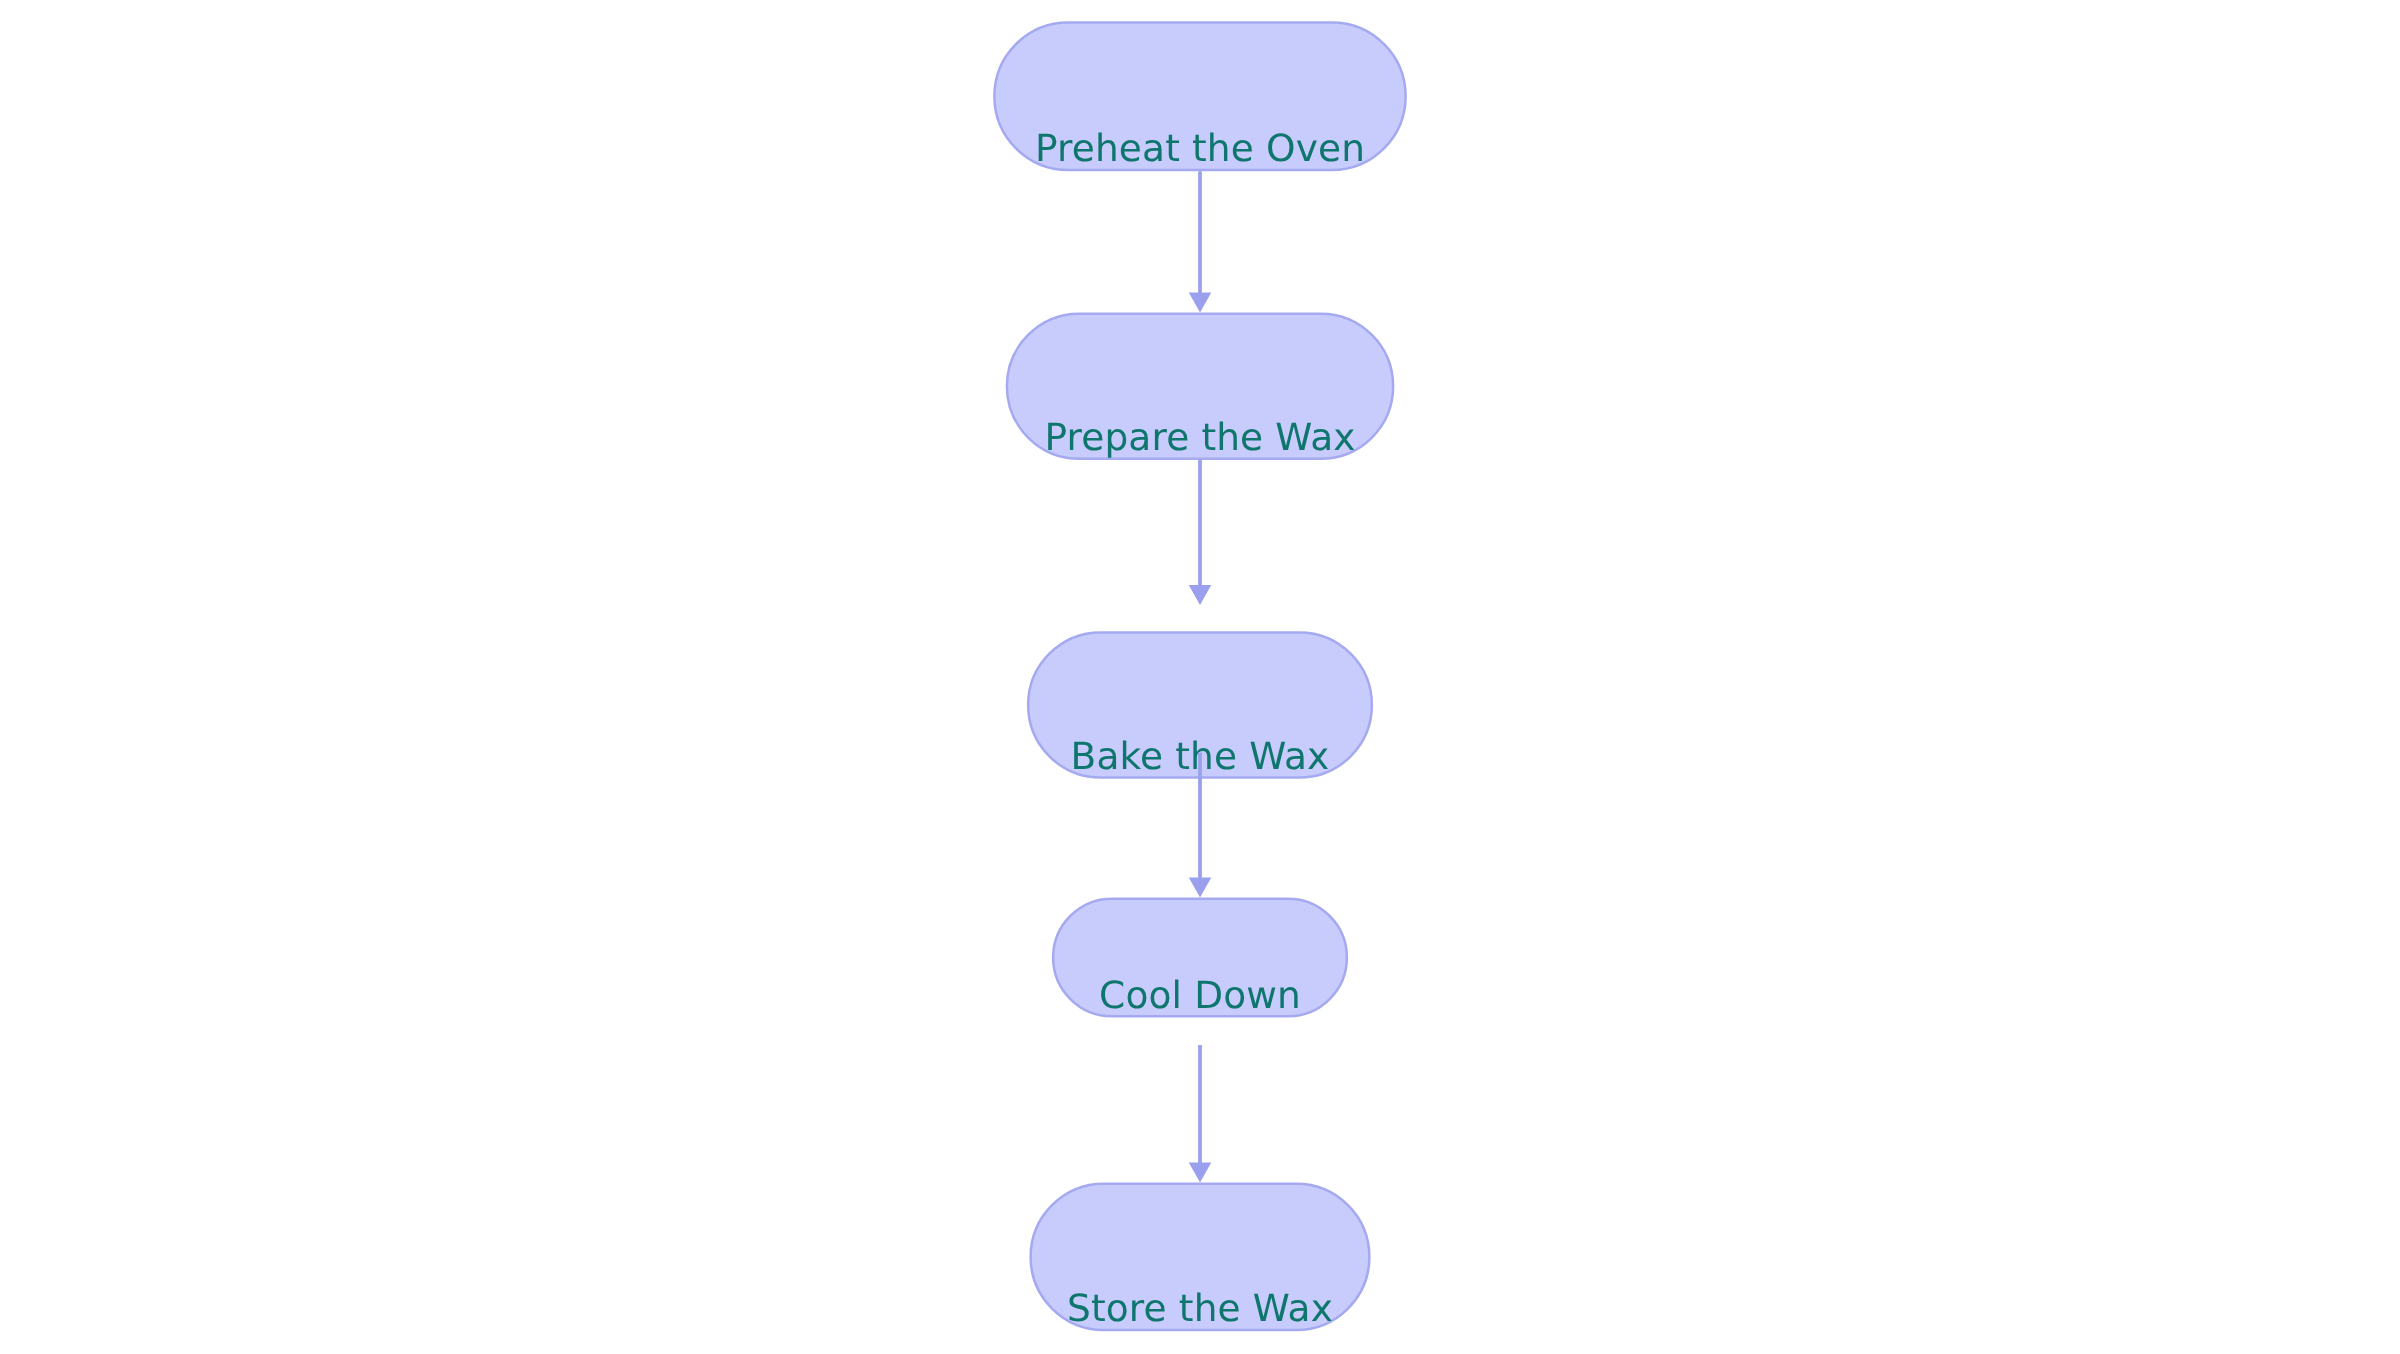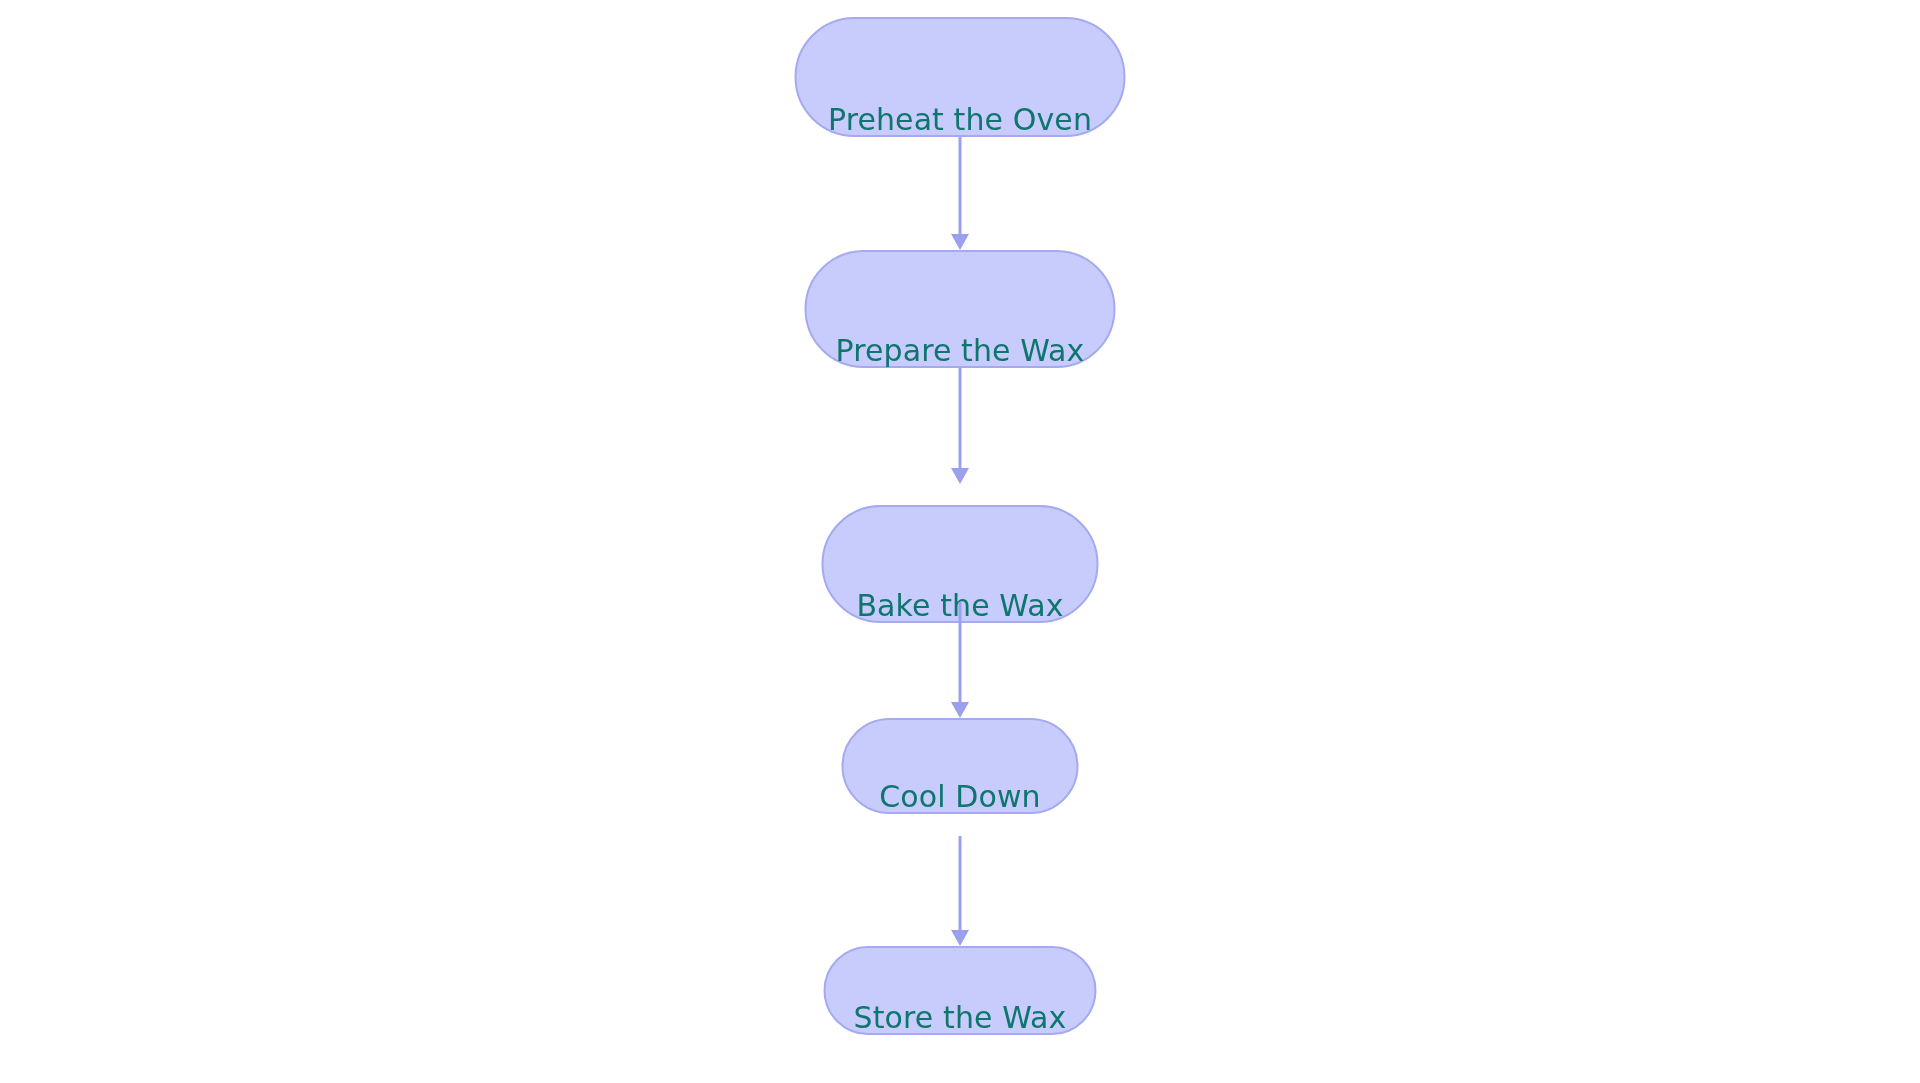--- a/index.html
+++ b/index.html
@@ -99,17 +99,17 @@
     <span class="flow-stage-label">Cool Down</span>
   </div>
 
   <div class="flow-connector" style="top:836px; height:110px;">
     <svg viewBox="0 0 40 110" preserveAspectRatio="none">
       <line x1="20" y1="0" x2="20" y2="96" stroke="#9aa0ee" stroke-width="3"></line>
       <polygon points="11,94 29,94 20,110" fill="#9aa0ee"></polygon>
     </svg>
   </div>
 
-  <div class="flow-stage" style="top:946px; width:273px; height:89px;">
+  <div class="flow-stage" style="top:946px; width:273px; height:119px;">
     <span class="flow-stage-label">Store the Wax</span>
   </div>
 
 </div>
 
 </body></html>

